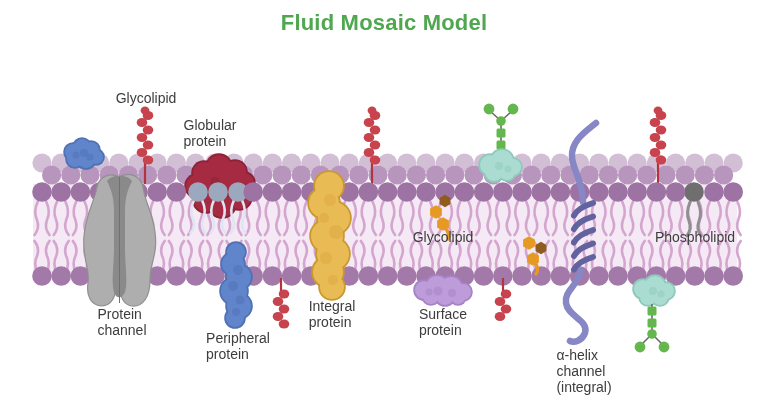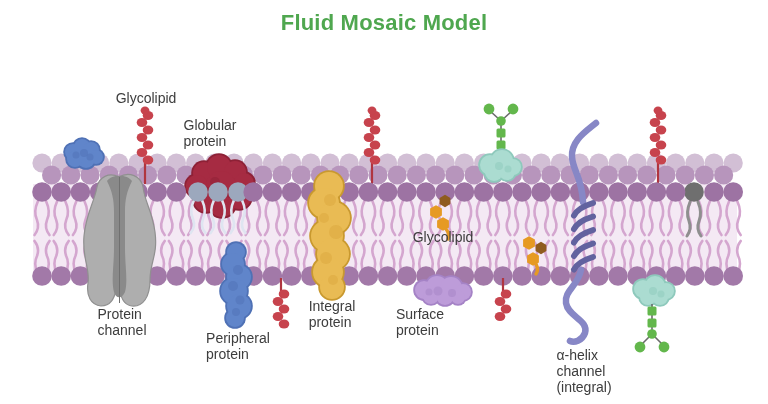--- a/index.html
+++ b/index.html
@@ -559,18 +559,19 @@
   <div class="lbl" style="left:146px;top:90px">Glycolipid</div>
   <div class="lbl" style="left:210px;top:117px">Globular
 protein</div>
   <div class="lbl" style="left:122px;top:306px">Protein
 channel</div>
   <div class="lbl" style="left:238px;top:330px">Peripheral
 protein</div>
   <div class="lbl" style="left:332px;top:298px">Integral
 protein</div>
   <div class="lbl" style="left:443px;top:229px">Glycolipid</div>
-  <div class="lbl" style="left:420px;top:306px">Surface
+  <div class="lbl" style="left:443px;top:306px">Surface
 protein</div>
   <div class="lbl" style="left:584px;top:347px">α-helix
 channel
 (integral)</div>
+  <div class="lbl" style="left:695px;top:229px">Phospholipid</div>
 </div>
 
 </body></html>

